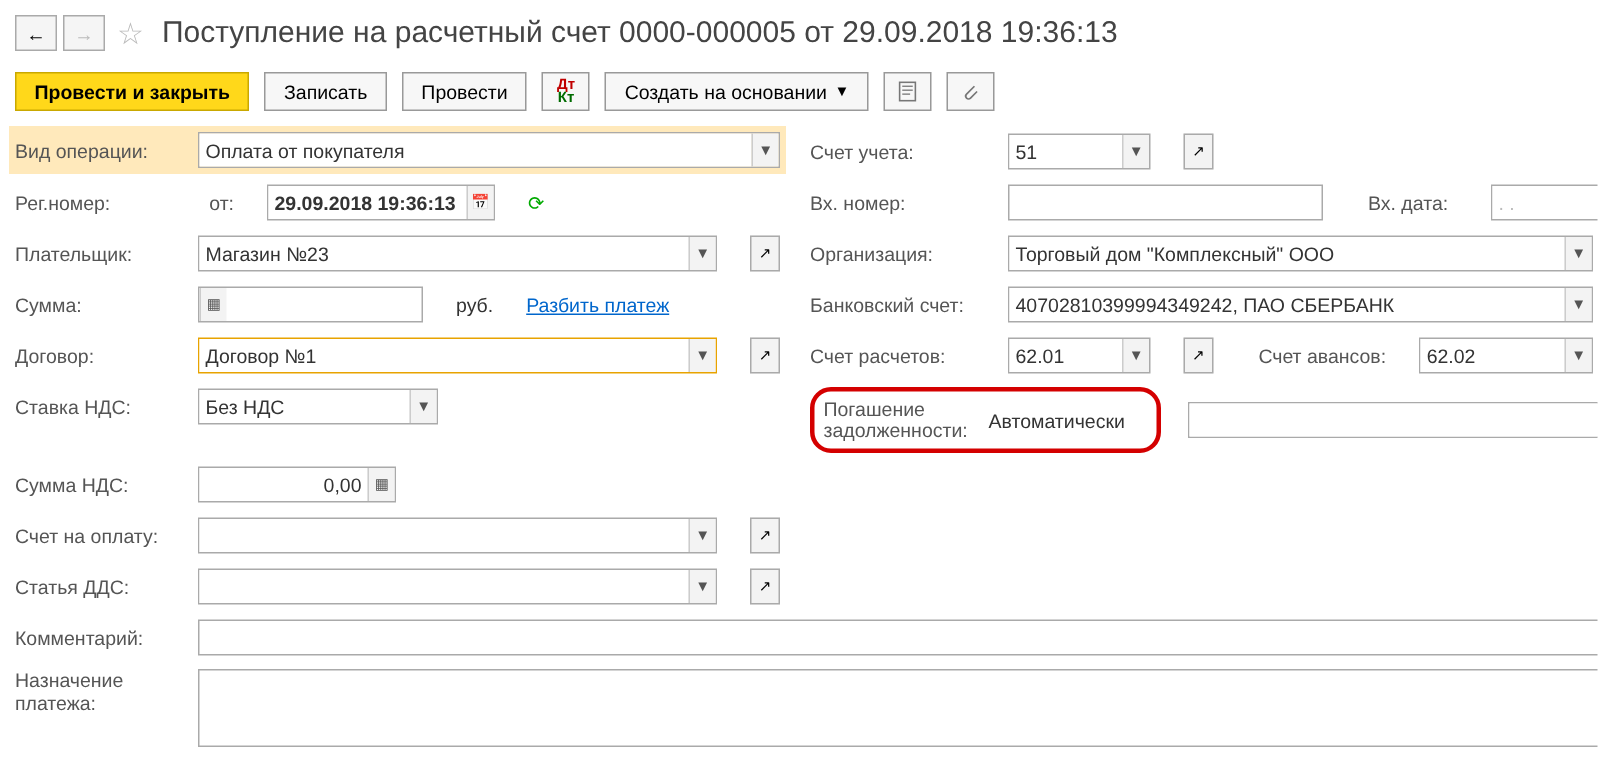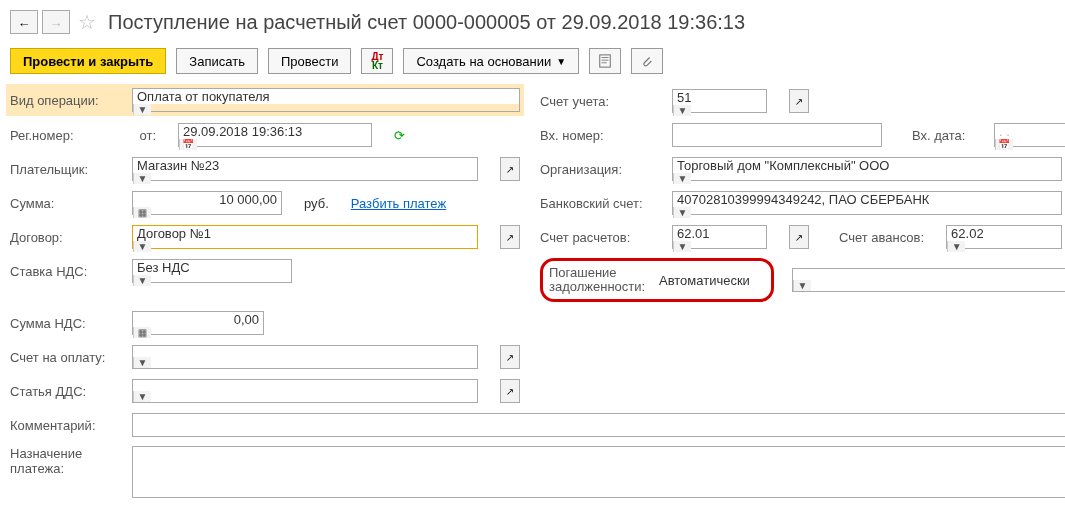--- a/index.html
+++ b/index.html
@@ -114,21 +114,20 @@
     padding: 0 4px;
     font-size: 13px;
     display: inline-flex;
     align-items: center;
   }
   .input-num { text-align: right; justify-content: flex-end; }
   .combo {
     display: inline-flex;
     height: 24px;
     border: 1px solid #aaa;
-    flex-direction: column;
   }
   .combo.highlight { border: 1px solid #e8a300; }
   .combo .c-text {
     padding: 0 4px;
     display: inline-flex;
     align-items: center;
     background: #fff;
     font-size: 13px;
   }
   .combo .c-btn {
@@ -222,21 +221,21 @@
     <div class="combo" style="width:95px;">
       <span class="c-text" style="flex:1;">51</span>
       <span class="c-btn">▼</span>
     </div>
     <button class="open-btn">↗</button>
   </div>
 
   <div class="row">
     <span class="label">Рег.номер:</span>
     <span class="label" style="width:24px;text-align:right;">от:</span>
-    <div class="combo" style="width:194px;">
+    <div class="combo" style="width:152px;font-weight:bold;">
       <span class="c-text" style="flex:1;">29.09.2018 19:36:13</span>
       <span class="c-btn">📅</span>
     </div>
     <span style="color:#0a0;cursor:pointer;">⟳</span>
   </div>
 
   <div class="row">
     <span class="label-r">Вх. номер:</span>
     <span class="input" style="width:210px;"></span>
     <span class="label sub-label" style="width:60px;">Вх. дата:</span>
@@ -260,21 +259,20 @@
     <div class="combo" style="flex:1;">
       <span class="c-text" style="flex:1;">Торговый дом "Комплексный" ООО</span>
       <span class="c-btn">▼</span>
     </div>
     <button class="open-btn">↗</button>
   </div>
 
   <div class="row">
     <span class="label">Сумма:</span>
     <div class="combo" style="width:150px;">
-      <span class="c-text input-num" style="flex:1;">10 000,00</span>
       <span class="c-btn">▦</span>
     </div>
     <span>руб.</span>
     <span class="link">Разбить платеж</span>
   </div>
 
   <div class="row">
     <span class="label-r">Банковский счет:</span>
     <div class="combo" style="flex:1;">
       <span class="c-text" style="flex:1;">40702810399994349242, ПАО СБЕРБАНК</span>

